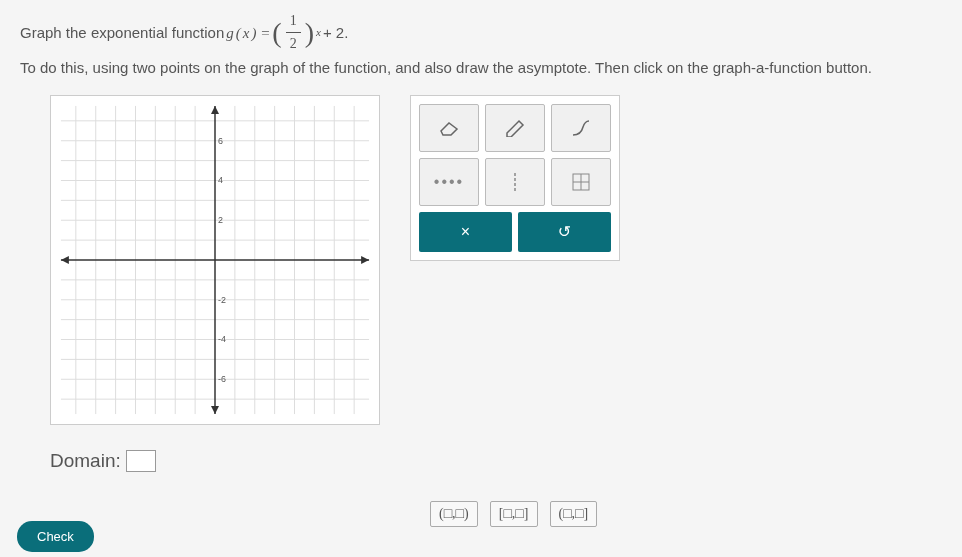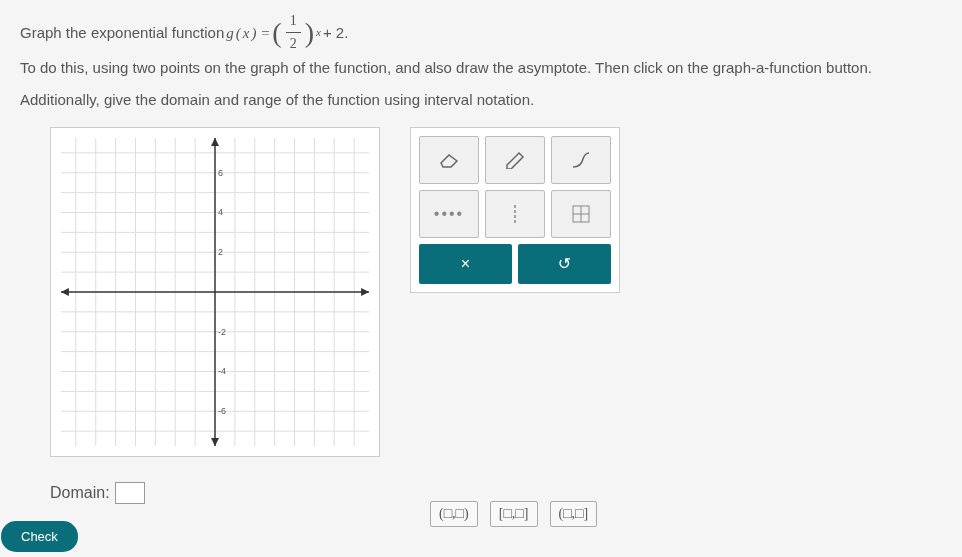--- a/index.html
+++ b/index.html
@@ -84,21 +84,21 @@
       display: flex;
       align-items: center;
       justify-content: center;
       cursor: pointer;
       font-size: 16px;
       border-radius: 2px;
     }
     .domain-row {
       margin-top: 25px;
       margin-left: 30px;
-      font-size: 16px;
+      font-size: 19px;
       display: flex;
       align-items: center;
       gap: 5px;
     }
     .domain-input {
       border: 1px solid #999;
       width: 30px;
       height: 22px;
       background: #fff;
     }
@@ -114,21 +114,21 @@
     .interval-btn {
       border: 1px solid #aaa;
       padding: 4px 8px;
       background: #f8f8f8;
       cursor: pointer;
       border-radius: 2px;
     }
     .check-btn {
       position: absolute;
       bottom: 5px;
-      left: 1px;
+      left: 17px;
       background: #0a6e7a;
       color: #fff;
       border: none;
       padding: 8px 20px;
       border-radius: 15px;
       font-size: 13px;
       cursor: pointer;
     }
     .line1 { display: flex; align-items: center; flex-wrap: wrap; gap: 2px;}
   </style>
@@ -145,21 +145,20 @@
     <span class="paren">(</span>
     <span class="fraction">
       <span class="num">1</span>
       <span class="den">2</span>
     </span>
     <span class="paren">)</span>
     <span class="sup">x</span>
     <span> + 2.</span>
   </div>
   <div>To do this, using two points on the graph of the function, and also draw the asymptote. Then click on the graph-a-function button.</div>
-  <div style="margin-top:8px">Additionally, give the domain and range of the function using interval notation.</div>
 </div>
 
 <div class="content-row">
   <div class="graph-panel">
     <svg viewBox="0 0 330 330">
       <g stroke="#ddd" stroke-width="1">
         <line x1="25" y1="10" x2="25" y2="320"></line>
           <line x1="45" y1="10" x2="45" y2="320"></line>
         <line x1="65" y1="10" x2="65" y2="320"></line>
           <line x1="85" y1="10" x2="85" y2="320"></line>

